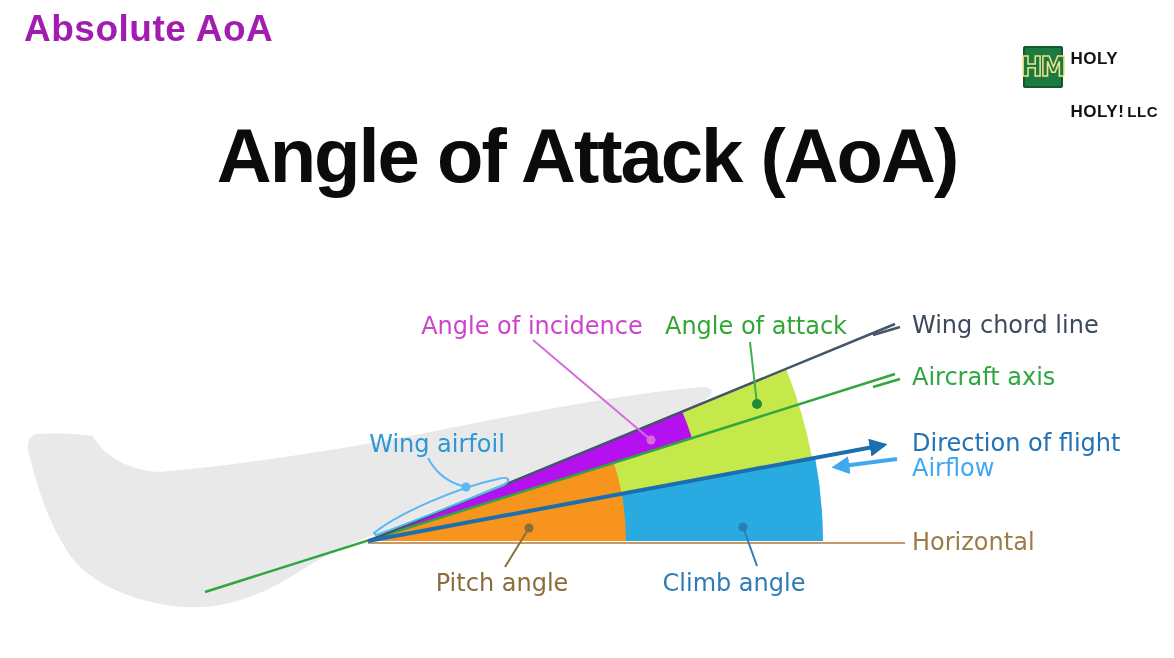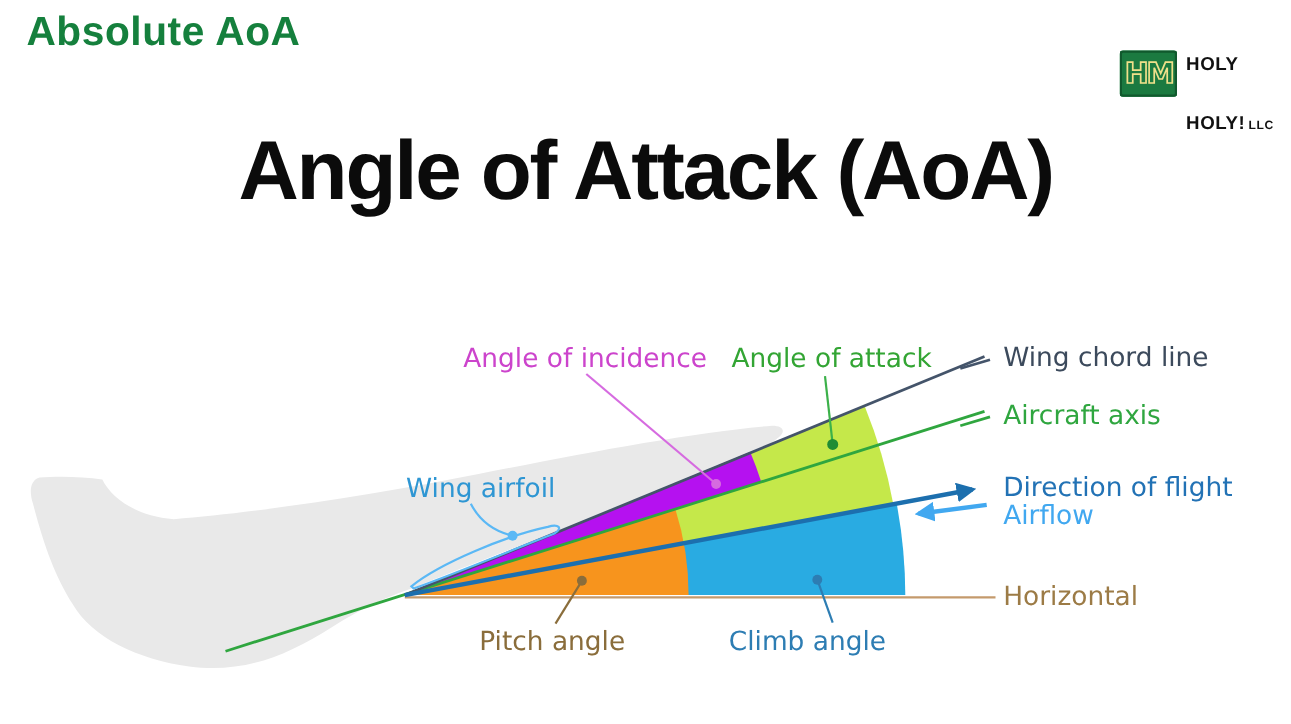--- a/index.html
+++ b/index.html
@@ -1,28 +1,28 @@
 <!DOCTYPE html>
 <html><head>
 <meta charset="utf-8">
 <style>
   html,body{margin:0;padding:0;background:#fff;}
   #stage{position:relative;width:1174px;height:658px;background:#ffffff;overflow:hidden;
          font-family:"Liberation Sans",sans-serif;}
   .kicker{position:absolute;left:24px;top:8px;font-size:37px;font-weight:bold;
-          letter-spacing:0.5px;color:#15803d;}
+          letter-spacing:0.5px;color:#a21caf;}
   .logo{position:absolute;right:16px;top:14px;display:flex;align-items:center;gap:8px;}
-  .logo-box{width:52px;height:42px;background:#1B7A40;border-radius:3px;
+  .logo-box{width:40px;height:42px;background:#1B7A40;border-radius:3px;
             box-shadow:inset 0 0 0 2px #11592d, inset 0 0 0 3px #1B7A40;
             display:flex;align-items:center;justify-content:center;}
   .logo-mono{font-size:26px;font-weight:bold;color:#1B7A40;letter-spacing:-2px;
              -webkit-text-stroke:1.5px #EFE08A;font-family:"DejaVu Sans",sans-serif;}
   .logo-text{display:flex;flex-direction:column;line-height:1.02;}
   .logo-line1,.logo-line2{font-size:17px;font-weight:bold;color:#111;letter-spacing:0.5px;margin-top:36px;}
-  .logo-llc{font-size:11px;font-weight:bold;color:#111;margin-left:3px;}
+  .logo-llc{font-size:15px;font-weight:bold;color:#111;margin-left:3px;}
   .main-title{position:absolute;left:0;right:0;top:112px;text-align:center;
               font-size:76px;font-weight:bold;letter-spacing:-2px;color:#0b0b0b;}
   svg text{font-family:"DejaVu Sans","Liberation Sans",sans-serif;font-size:24px;}
 </style>
 </head>
 <body>
 
 <div id="stage">
 
   <div class="kicker">Absolute AoA</div>

